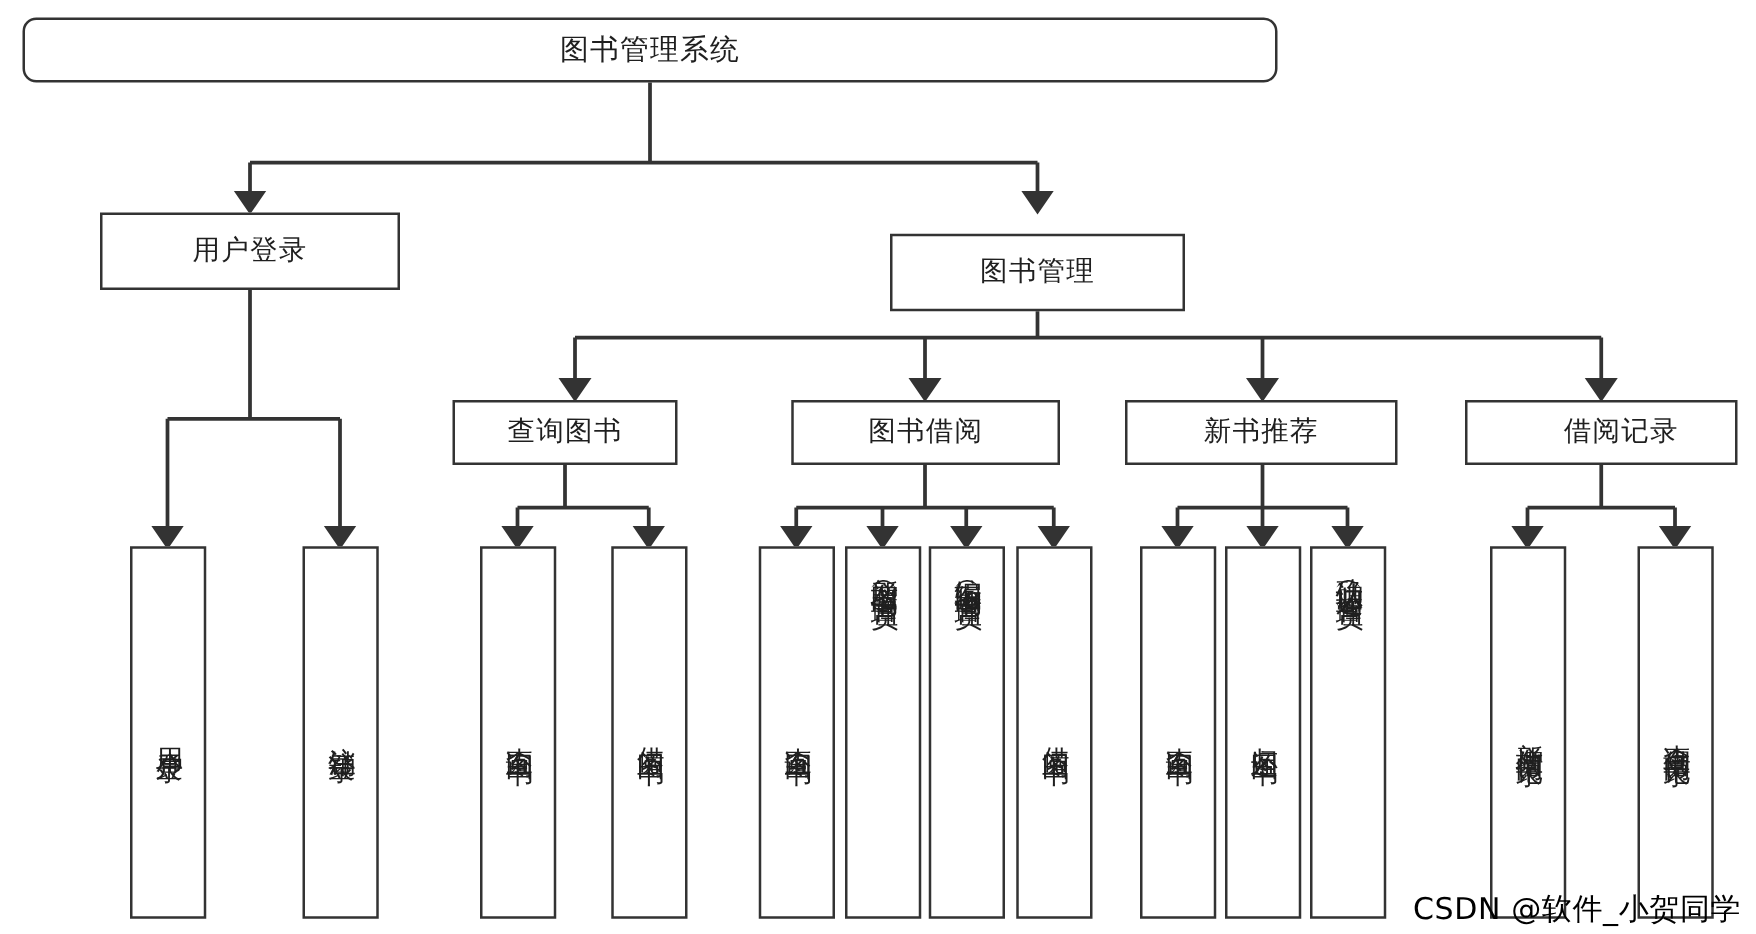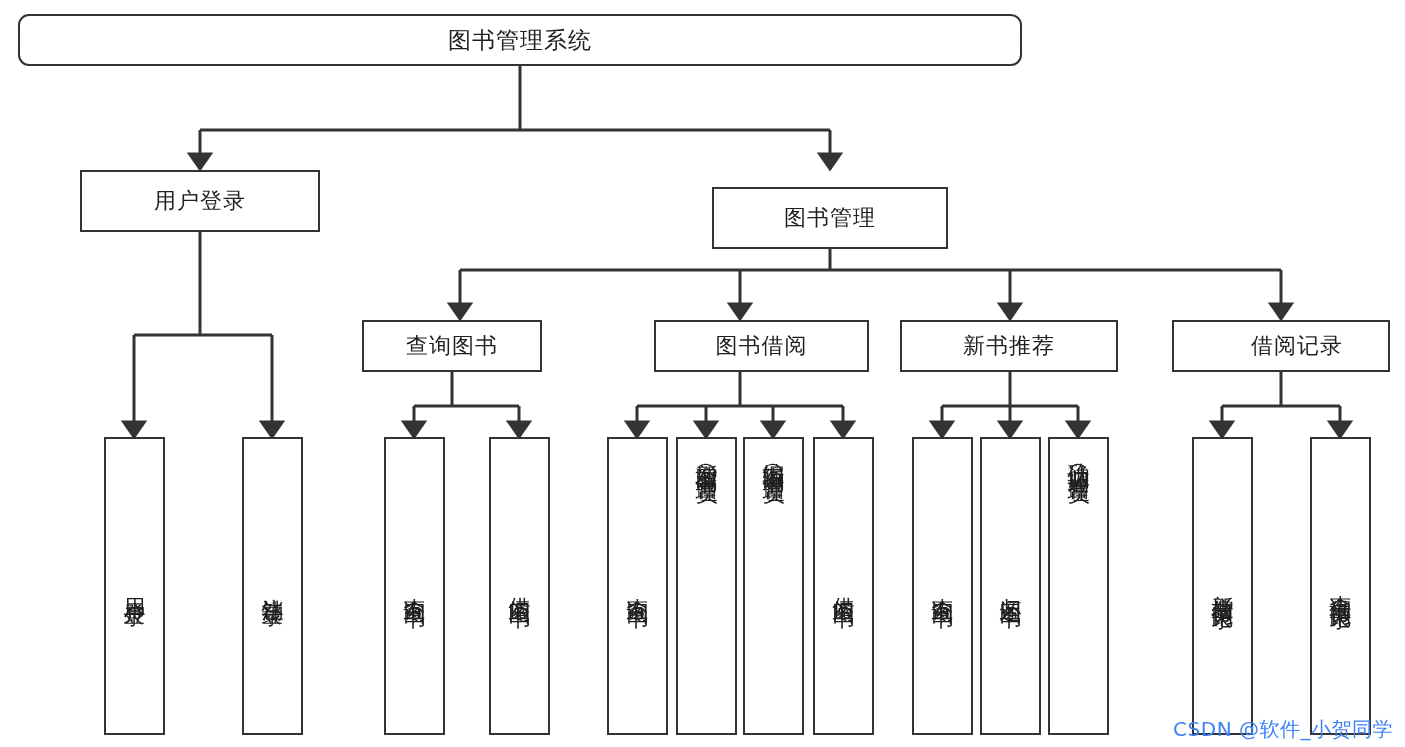--- a/index.html
+++ b/index.html
@@ -65,22 +65,22 @@
     display:block;
   }
   
   .node.leaf.tall .vtext{margin-top:0;}
   .node.leaf.mid{align-items:center;padding-top:0;}
   
   #watermark{
     position:absolute;
     right:12px;
     bottom:4px;
-    font-size:20px;
-    color:#3b82f6;
+    font-size:24px;
+    color:#000000;
     white-space:nowrap;
     letter-spacing:0.5px;
   }
 </style>
 </head>
 <body>
 
 <div id="canvas">
 
   <svg id="connectors" viewBox="0 0 1405 747" width="1405" height="747" aria-hidden="true">
@@ -142,21 +142,21 @@
   </div>
 
   <div class="node lvl2" style="left:712px;top:187px;width:236px;height:62px;">
     <span>图书管理</span>
   </div>
 
   <div class="node lvl3" style="left:362px;top:320px;width:180px;height:52px;">
     <span>查询图书</span>
   </div>
 
-  <div class="node lvl3" style="left:633px;top:320px;width:215px;height:52px;margin-left:21px;">
+  <div class="node lvl3" style="left:633px;top:320px;width:215px;height:52px;">
     <span>图书借阅</span>
   </div>
 
   <div class="node lvl3" style="left:900px;top:320px;width:218px;height:52px;">
     <span>新书推荐</span>
   </div>
 
   <div class="node lvl3" style="left:1172px;top:320px;width:218px;height:52px;padding-left:32px;">
     <span>借阅记录</span>
   </div>

